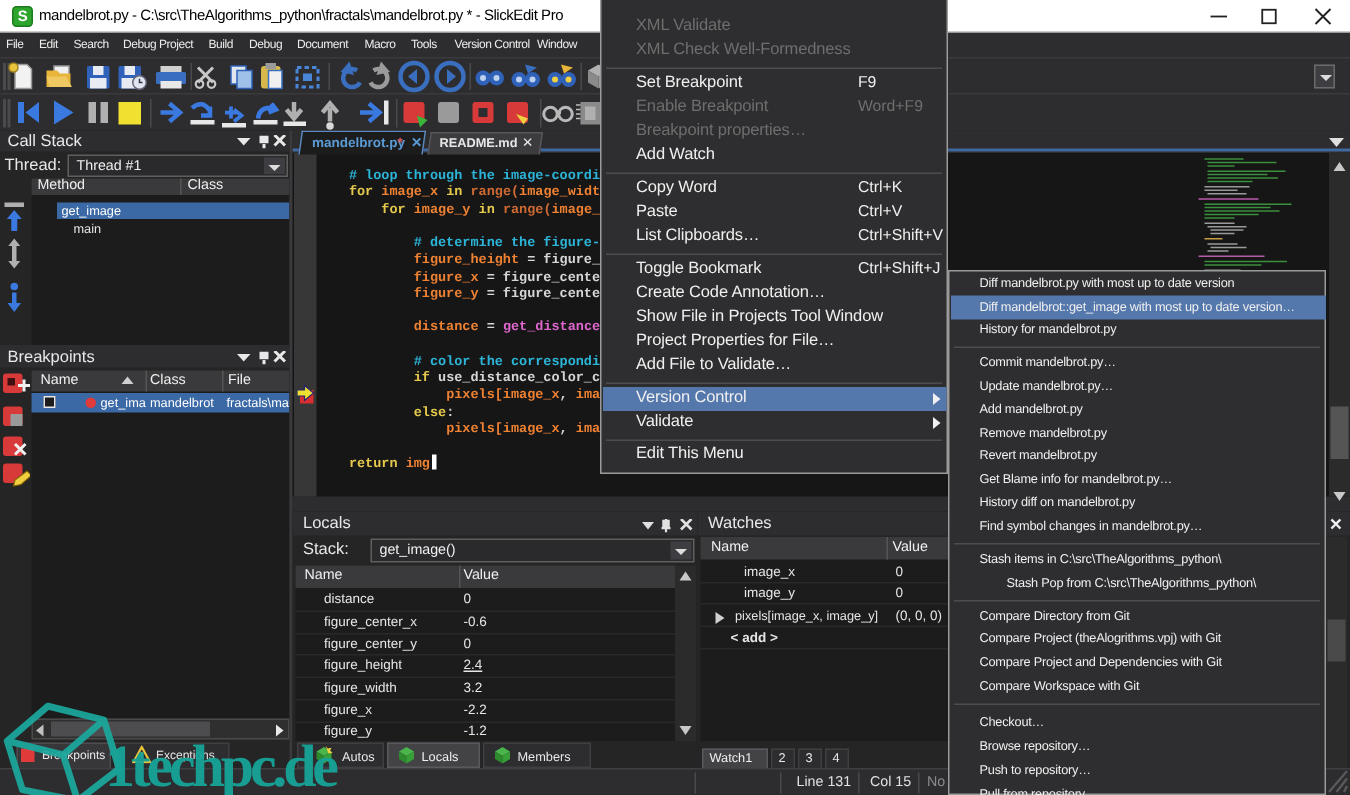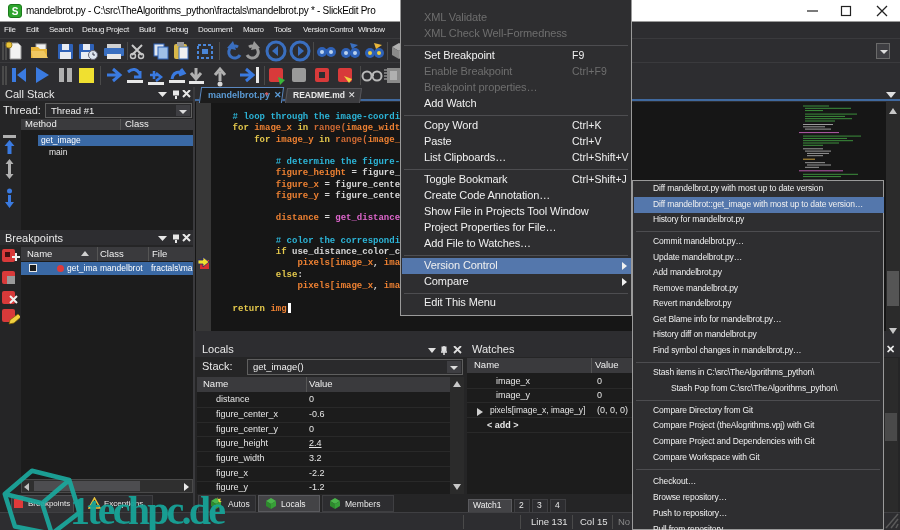--- a/index.html
+++ b/index.html
@@ -477,42 +477,42 @@
   <span class="abs" style="left:618px;top:3px;color:#8a8a8a;">No</span>
 </div>
 
 <div class="abs" id="ctxmenu">
   <div class="mi dis" style="top:13px;">XML Validate</div>
   <div class="mi dis" style="top:29px;">XML Check Well-Formedness</div>
   <div class="sep" style="top:47px;"></div>
   <div class="mi" style="top:51px;">Set Breakpoint</div>
       <div class="sc" style="left:171px;top:51px;">F9</div>
   <div class="mi dis" style="top:67px;">Enable Breakpoint</div>
-      <div class="sc dis" style="left:171px;top:67px;color:#6e6e6e;">Ctrl+F9</div>
+      <div class="sc dis" style="left:171px;top:67px;color:#6e6e6e;">Word+F9</div>
   <div class="mi dis" style="top:83px;">Breakpoint properties…</div>
   <div class="mi" style="top:99px;">Add Watch</div>
   <div class="sep" style="top:117px;"></div>
   <div class="mi" style="top:121px;">Copy Word</div>
       <div class="sc" style="left:171px;top:121px;">Ctrl+K</div>
   <div class="mi" style="top:137px;">Paste</div>
       <div class="sc" style="left:171px;top:137px;">Ctrl+V</div>
   <div class="mi" style="top:153px;">List Clipboards…</div>
       <div class="sc" style="left:171px;top:153px;">Ctrl+Shift+V</div>
   <div class="sep" style="top:171px;"></div>
   <div class="mi" style="top:175px;">Toggle Bookmark</div>
       <div class="sc" style="left:171px;top:175px;">Ctrl+Shift+J</div>
   <div class="mi" style="top:191px;">Create Code Annotation…</div>
   <div class="mi" style="top:207px;">Show File in Projects Tool Window</div>
   <div class="mi" style="top:223px;">Project Properties for File…</div>
-  <div class="mi" style="top:239px;">Add File to Watches…</div>
+  <div class="mi" style="top:239px;">Add File to Validate…</div>
   <div class="sep" style="top:257px;"></div>
   <div class="abs hl" style="left:1px;top:260px;width:229px;height:16px;"></div>
   <div class="mi" style="top:261px;">Version Control</div>
   <div class="abs" style="left:221px;top:264px;width:0;height:0;border-top:4px solid transparent;border-bottom:4px solid transparent;border-left:5px solid #f0f0f0;"></div>
-  <div class="mi" style="top:277px;">Compare</div>
+  <div class="mi" style="top:277px;">Validate</div>
   <div class="abs" style="left:221px;top:280px;width:0;height:0;border-top:4px solid transparent;border-bottom:4px solid transparent;border-left:5px solid #f0f0f0;"></div>
   <div class="sep" style="top:295px;"></div>
   <div class="mi" style="top:298px;">Edit This Menu</div>
 </div>
 
 <div class="abs" id="submenu">
   <div class="mi" style="top:2px;">Diff mandelbrot.py with most up to date version</div>
   <div class="abs hl" style="left:1px;top:16px;width:250px;height:16px;"></div>
   <div class="mi" style="top:18px;">Diff mandelbrot::get_image with most up to date version…</div>
   <div class="mi" style="top:33px;">History for mandelbrot.py</div>

